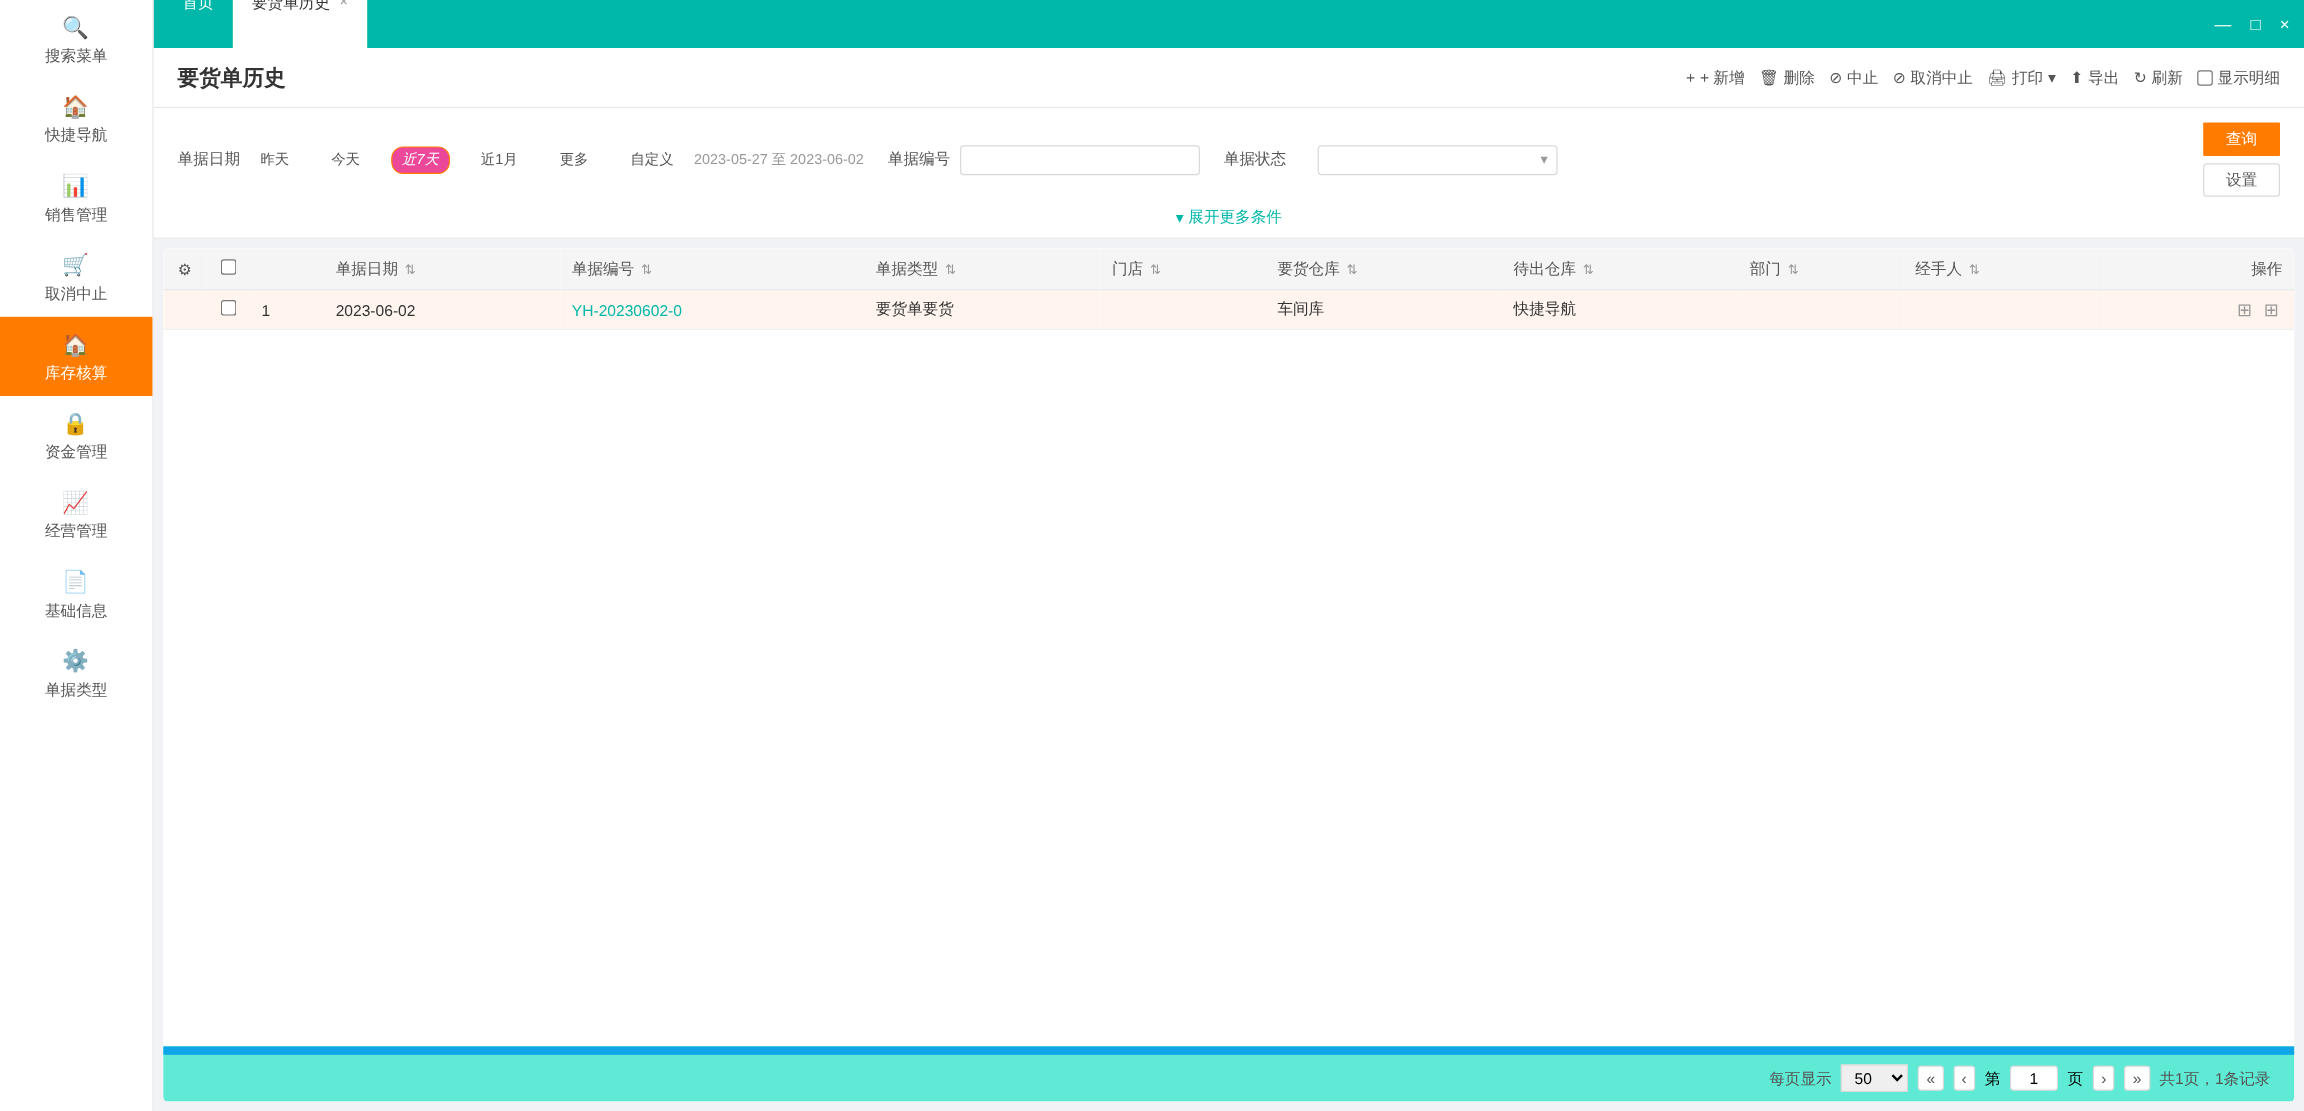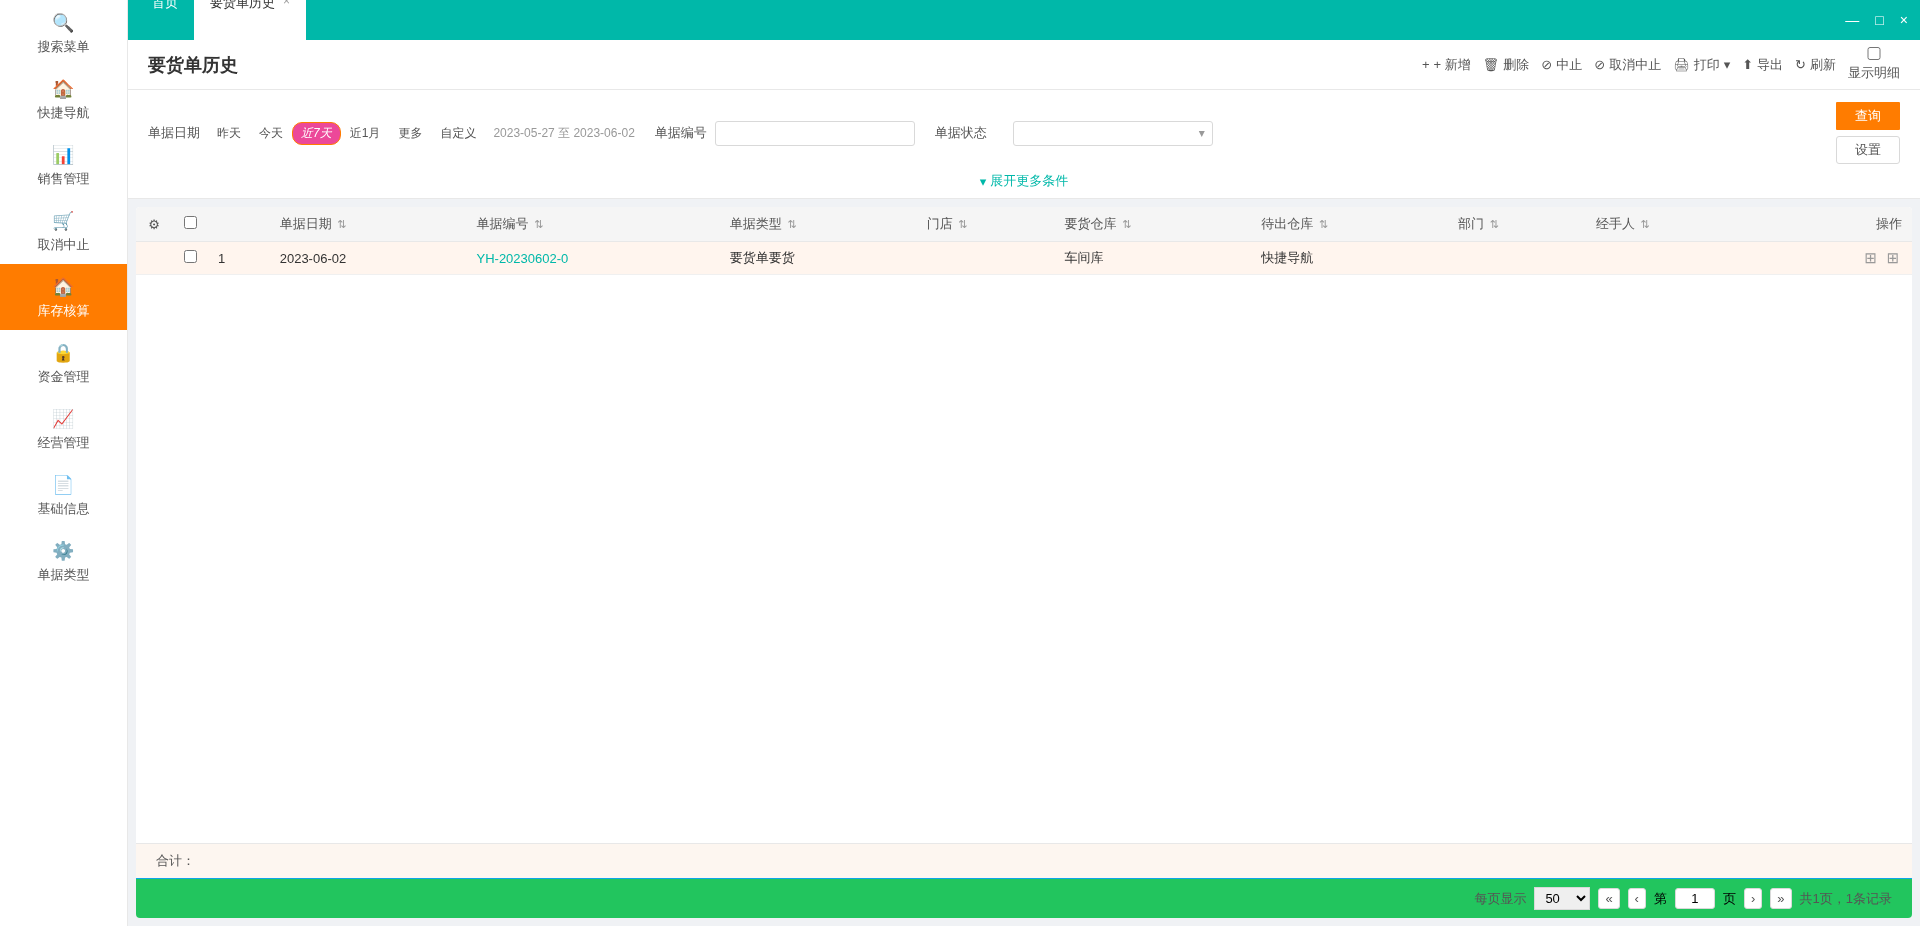--- a/index.html
+++ b/index.html
@@ -100,21 +100,21 @@
       border-bottom: 1px solid #e8e8e8;
       flex-shrink: 0;
     }
     .filter-row {
       display: flex;
       align-items: center;
       gap: 20px;
       margin-bottom: 8px;
     }
     .filter-label { color: #555; white-space: nowrap; font-size: 13px; }
-    .date-btns { display: flex; gap: 0; align-items: center; }
+    .date-btns { display: flex; gap: 17px; align-items: center; }
     .date-btn {
       padding: 2px 8px; border-radius: 3px; cursor: pointer;
       color: #555; font-size: 12px; border: 1px solid transparent;
     }
     .date-btn.active { background: #ec4899; color: #fff; border-color: #ff7c00; border-radius: 10px; font-style: italic; }
     .date-range { color: #999; font-size: 12px; }
     .filter-input {
       border: 1px solid #d9d9d9; border-radius: 3px;
       padding: 4px 8px; width: 200px; outline: none; font-size: 13px;
     }
@@ -179,47 +179,47 @@
       border-top: 1px solid #e8e8e8;
       font-size: 13px;
       color: #555;
       display: flex;
       align-items: center;
       flex-shrink: 0;
     }
 
     
     .pagination {
-      background: #22c55e;
+      background: #5eead4;
       padding: 8px 20px;
       display: flex;
       align-items: center;
       justify-content: flex-end;
       gap: 8px;
-      border-top: 1px solid #0ea5e9;
+      border-top: 7px solid #0ea5e9;
       font-size: 13px;
       flex-shrink: 0;
     }
     .page-size-label { color: #555; }
     .page-size-select {
       border: 1px solid #d9d9d9; border-radius: 0;
       padding: 2px 6px; font-size: 13px; outline: none;
     }
     .page-nav-btn {
       border: 1px solid #d9d9d9; background: #fff; border-radius: 3px;
       padding: 2px 6px; cursor: pointer; color: #555; font-size: 13px;
     }
     .page-nav-btn:disabled { color: #ccc; cursor: default; }
     .page-input {
       border: 1px solid #d9d9d9; border-radius: 3px;
       padding: 2px 6px; width: 40px; text-align: center; font-size: 13px; outline: none;
     }
     .page-info { color: #555; }
 
-    .display-detail-check { display: flex; gap: 4px; color: #555; font-size: 13px; cursor: pointer; flex-direction: column; }
+    .display-detail-check { display: flex; gap: 4px; color: #555; font-size: 13px; cursor: pointer; }
     .display-detail-check input { cursor: pointer; }
   </style>
 </head>
 <body>
 
 <div class="sidebar">
   <div class="sidebar-item">
     <span class="sidebar-icon">🔍</span>
     <span>搜索菜单</span>
   </div>
@@ -441,23 +441,20 @@
               </td>
               <td class="col-op">
                 <span class="op-icon" title="编辑">⊞</span>
                 <span class="op-icon" title="更多">⊞</span>
               </td>
             </tr>
           </tbody>
         </table>
       </div>
 
-      <div class="footer-sum">
-        <span>合计：</span>
-      </div>
 
       <div class="pagination">
         <span class="page-size-label">每页显示</span>
         <select class="page-size-select">
           <option value="50">50</option>
           <option value="10">10</option>
           <option value="20">20</option>
           <option value="100">100</option>
         </select>
         <button class="page-nav-btn">«</button>

